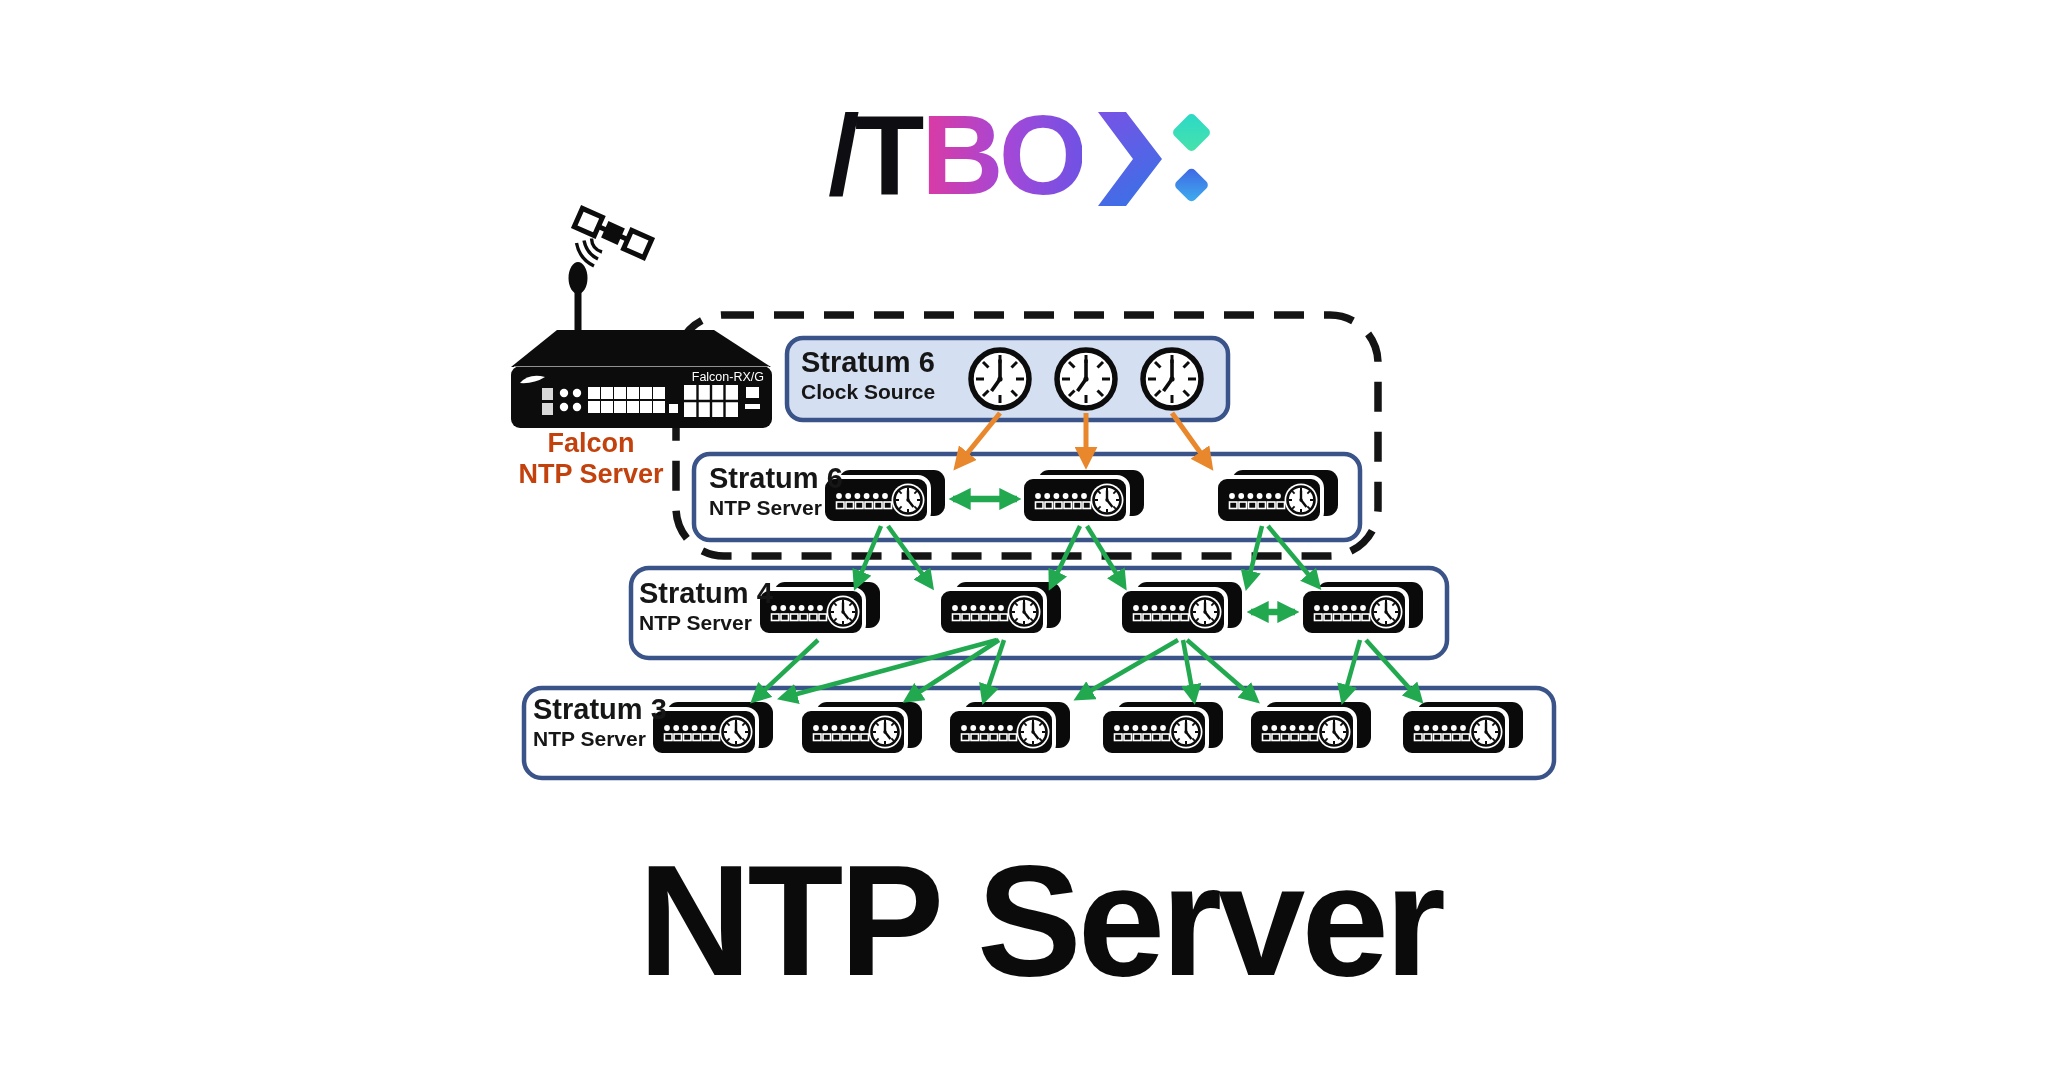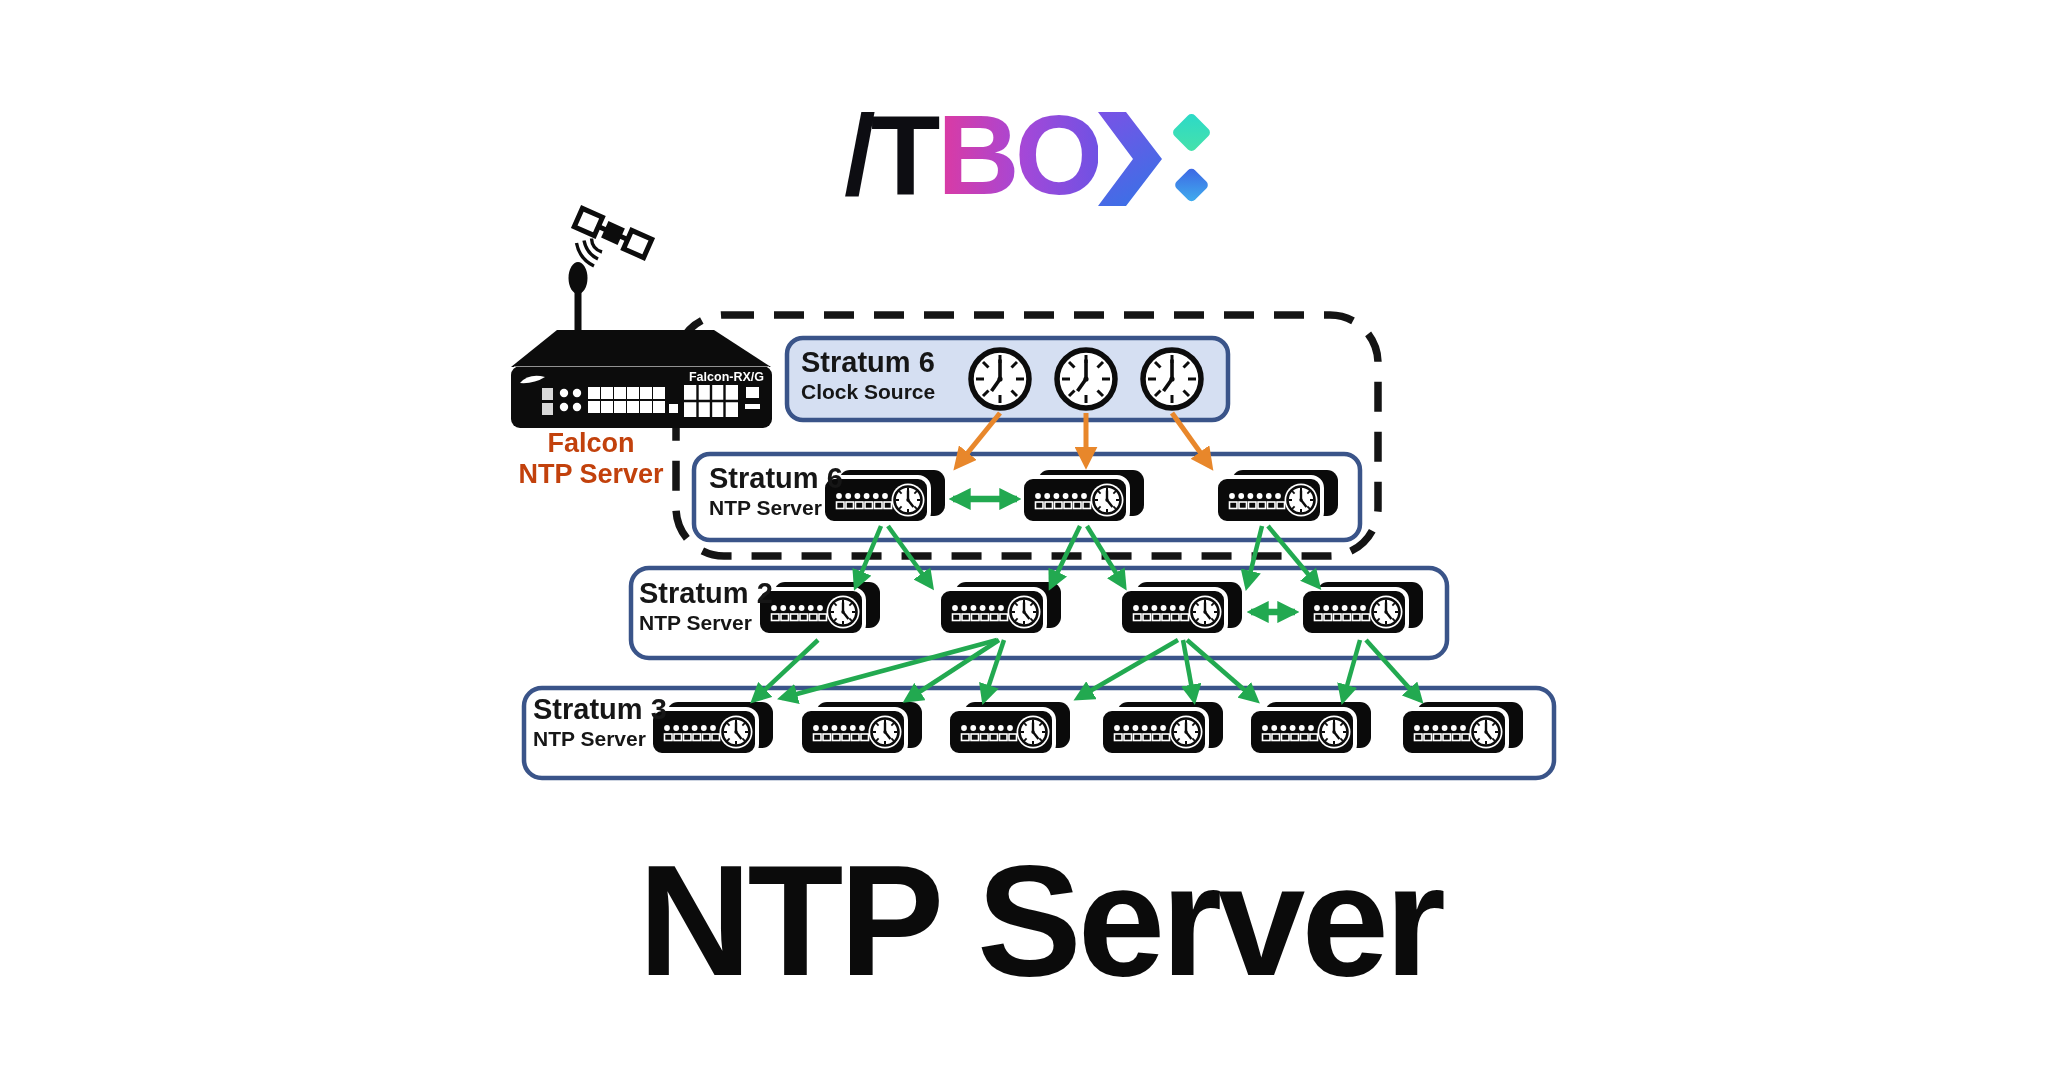--- a/index.html
+++ b/index.html
@@ -6,33 +6,32 @@
   .stage{
     position:relative;width:2048px;height:1092px;background:#ffffff;overflow:hidden;
     font-family:"Liberation Sans",sans-serif;
   }
   .abs{position:absolute;}
   
   .logo-text{
     position:absolute;left:828px;top:100px;height:110px;
     font-size:114px;font-weight:700;letter-spacing:-5px;line-height:110px;
     white-space:nowrap;
-    margin-left:16px;
   }
   .logo-black{color:#0d0d12;}
   .logo-grad{
     background:linear-gradient(92deg,#e0399e 0%,#a348d8 55%,#6e52e4 100%);
     -webkit-background-clip:text;background-clip:text;color:transparent;
     padding-left:2px;
   }
   .logo-x{position:absolute;left:1098px;top:110px;}
   
   .falcon-model{
     position:absolute;left:628px;top:370px;width:136px;text-align:right;
-    color:#ffffff;font-size:12.5px;font-weight:700;letter-spacing:0px;
+    color:#ffffff;font-size:12.5px;font-weight:400;letter-spacing:0px;
   }
   .falcon-label{
     position:absolute;left:496px;top:428px;width:190px;text-align:center;
     color:#c2410c;font-weight:700;font-size:27px;line-height:31px;
   }
   .stratum-label{position:absolute;color:#161616;font-weight:700;}
   .stratum-label .l1{font-size:29px;line-height:31px;}
   .stratum-label .l2{font-size:21px;line-height:28px;}
   #s0-label{left:801px;top:347px;}
   #s1-label{left:709px;top:463px;}
@@ -254,21 +253,21 @@
 
   <div class="stratum-label" id="s0-label">
     <div class="l1">Stratum 6</div>
     <div class="l2">Clock Source</div>
   </div>
   <div class="stratum-label" id="s1-label">
     <div class="l1">Stratum 6</div>
     <div class="l2">NTP Server</div>
   </div>
   <div class="stratum-label" id="s2-label">
-    <div class="l1">Stratum 2</div>
+    <div class="l1">Stratum 4</div>
     <div class="l2">NTP Server</div>
   </div>
   <div class="stratum-label" id="s3-label">
     <div class="l1">Stratum 3</div>
     <div class="l2">NTP Server</div>
   </div>
 
   <div class="big-title">NTP Server</div>
 </div>
 

